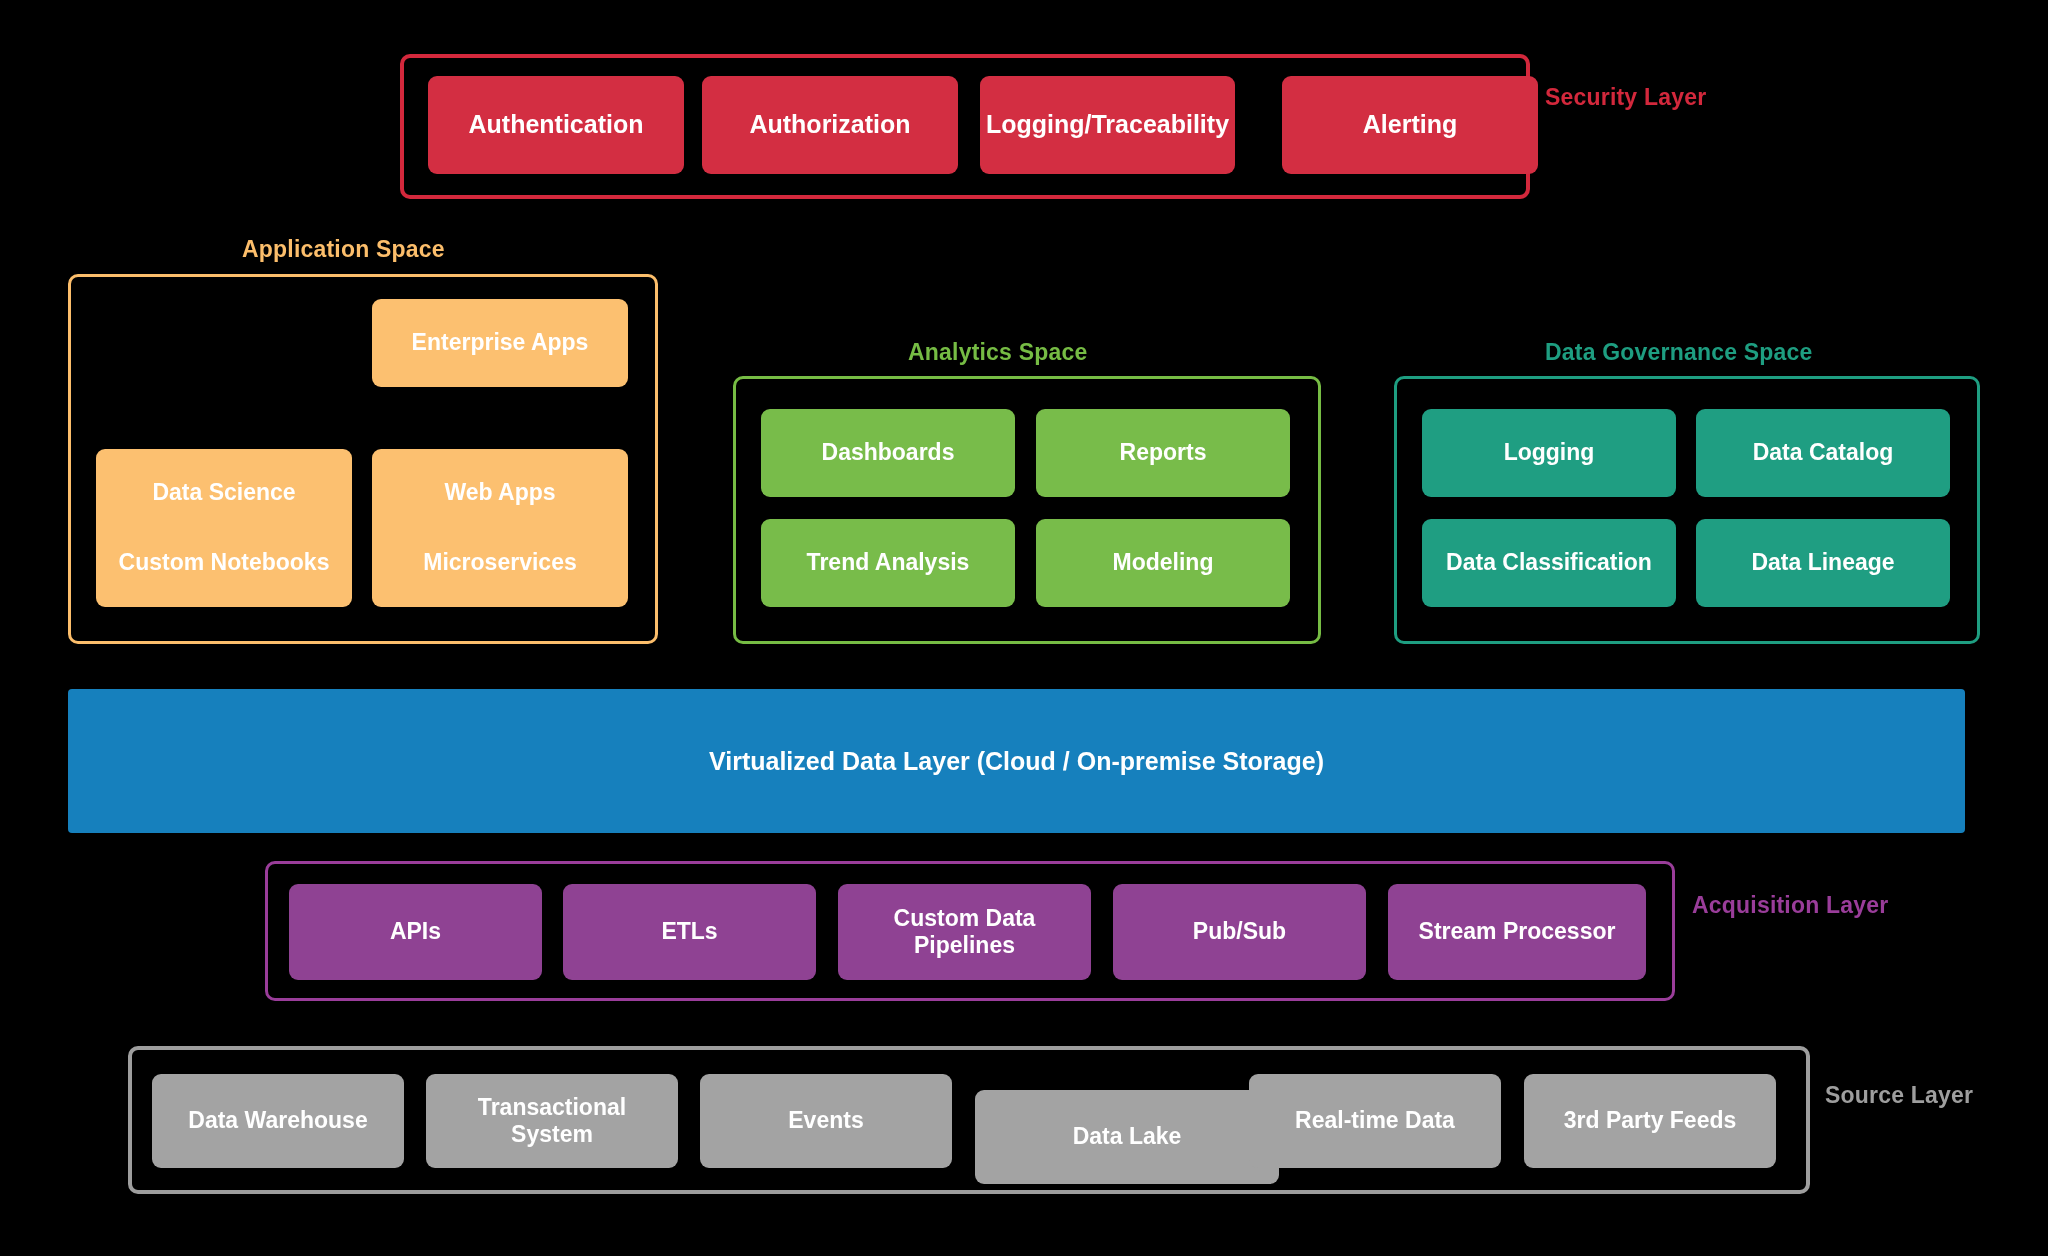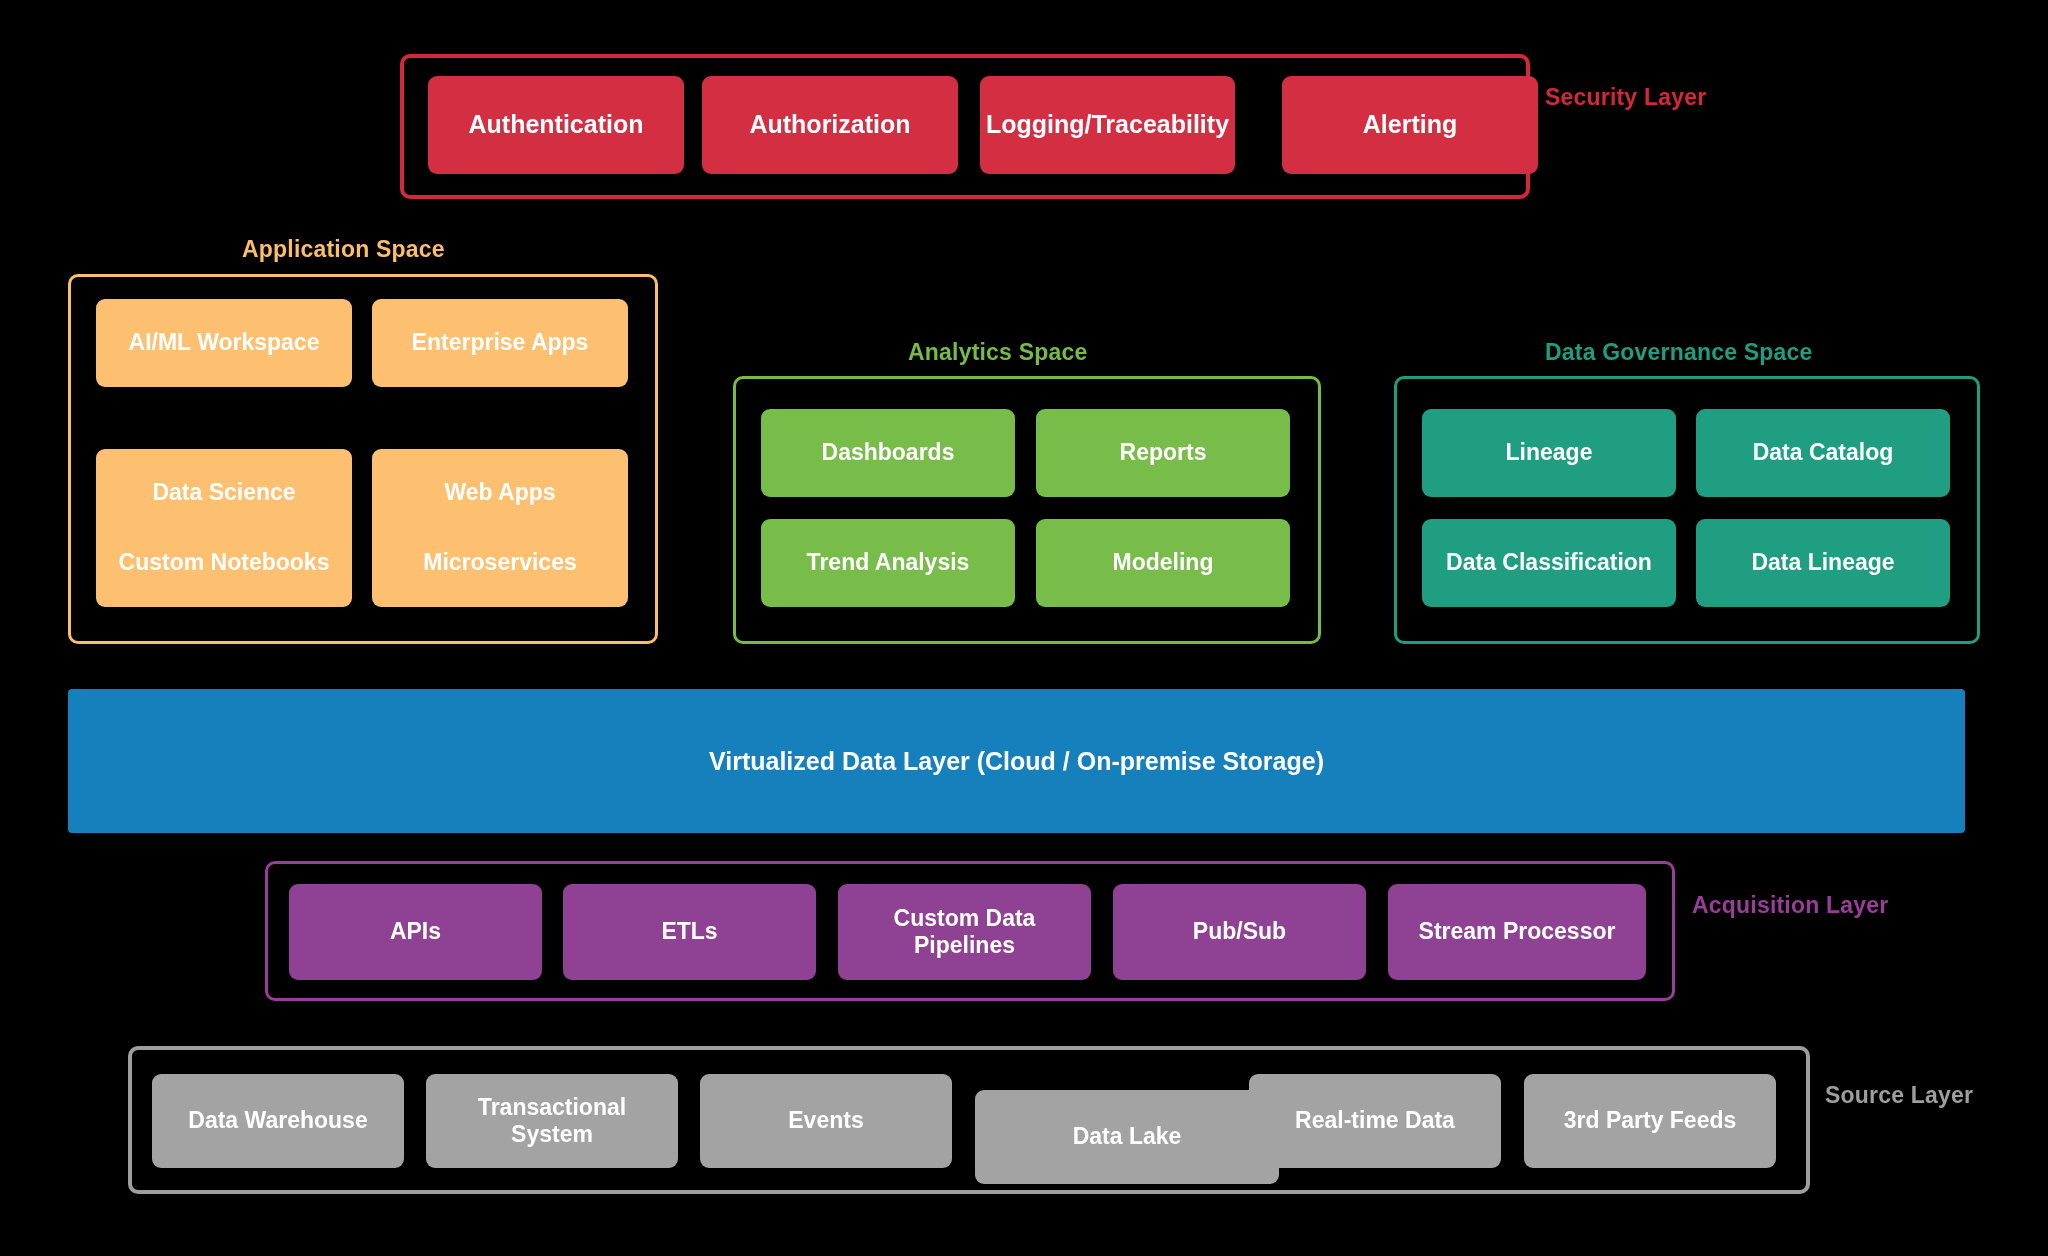--- a/index.html
+++ b/index.html
@@ -219,39 +219,38 @@
   <div class="group-label" id="security-label">Security Layer</div>
 
   <div class="tile tile-security" id="tile-authentication">Authentication</div>
   <div class="tile tile-security" id="tile-authorization">Authorization</div>
   <div class="tile tile-security" id="tile-logging">Logging/Traceability</div>
   <div class="tile tile-security" id="tile-alerting">Alerting</div>
 
   <div class="group-frame" id="application-frame"></div>
   <div class="group-label" id="application-label">Application Space</div>
 
-  <div class="tile tile-application app-col-left app-row-1">AI/ML Workspace</div>
   <div class="tile tile-application app-col-right app-row-1">Enterprise Apps</div>
   <div class="tile tile-application app-col-left app-row-2">Data Science</div>
   <div class="tile tile-application app-col-right app-row-2">Web Apps</div>
   <div class="tile tile-application app-col-left app-row-3">Custom Notebooks</div>
   <div class="tile tile-application app-col-right app-row-3">Microservices</div>
 
   <div class="group-frame" id="analytics-frame"></div>
   <div class="group-label" id="analytics-label">Analytics Space</div>
 
   <div class="tile tile-analytics ana-col-left ana-row-1">Dashboards</div>
   <div class="tile tile-analytics ana-col-right ana-row-1">Reports</div>
   <div class="tile tile-analytics ana-col-left ana-row-2">Trend Analysis</div>
   <div class="tile tile-analytics ana-col-right ana-row-2">Modeling</div>
 
   <div class="group-frame" id="governance-frame"></div>
   <div class="group-label" id="governance-label">Data Governance Space</div>
 
-  <div class="tile tile-governance gov-col-left gov-row-1">Lineage</div>
+  <div class="tile tile-governance gov-col-left gov-row-1">Logging</div>
   <div class="tile tile-governance gov-col-right gov-row-1">Data Catalog</div>
   <div class="tile tile-governance gov-col-left gov-row-2">Data Classification</div>
   <div class="tile tile-governance gov-col-right gov-row-2">Data Lineage</div>
 
   <div id="virtualized-layer">
     <span id="virtualized-layer-label">Virtualized Data Layer (Cloud / On-premise Storage)</span>
   </div>
 
   <div class="group-frame" id="acquisition-frame"></div>
   <div class="group-label" id="acquisition-label">Acquisition Layer</div>

